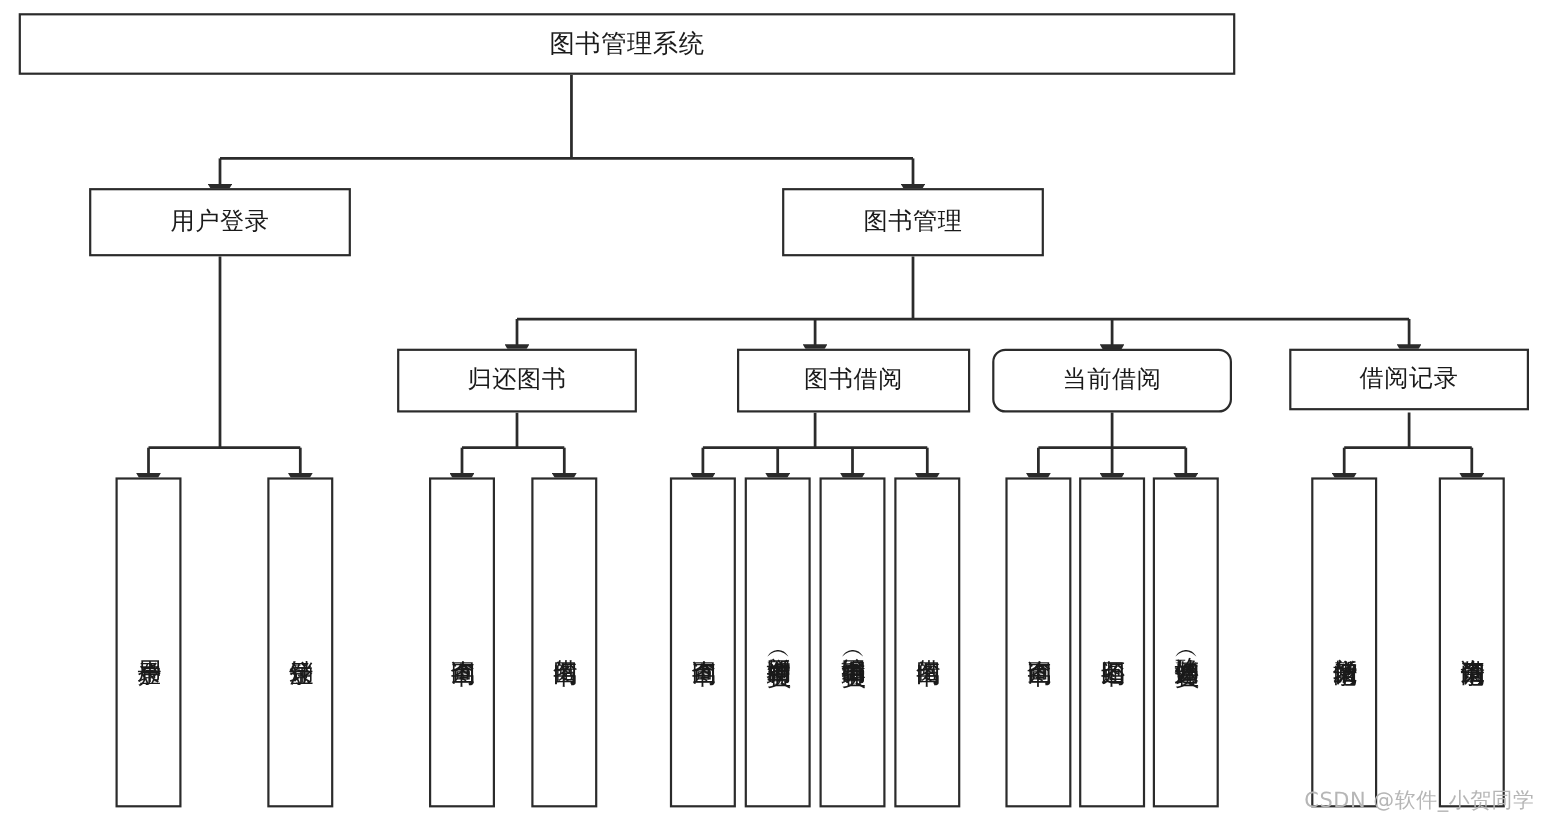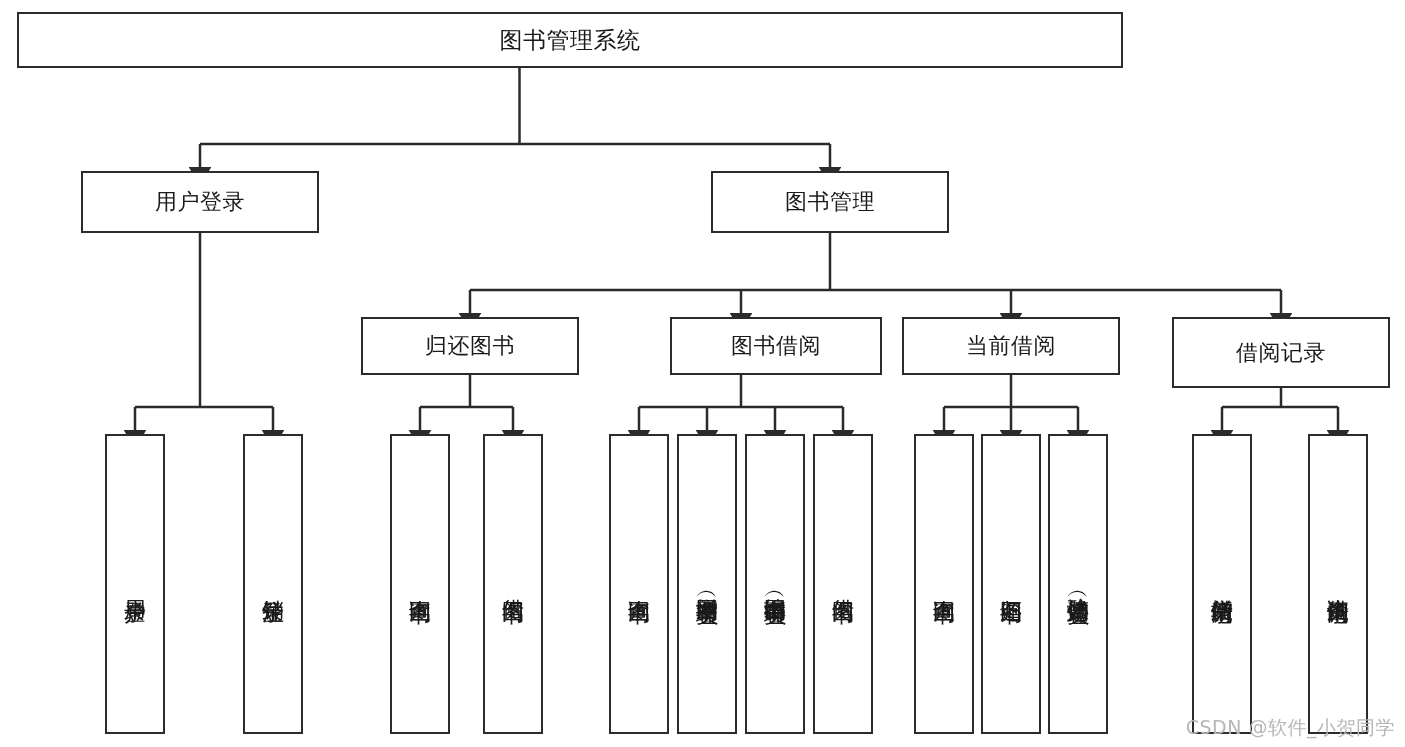--- a/index.html
+++ b/index.html
@@ -124,24 +124,24 @@
       </div>
       <div class="node horizontal" style="left: 711px; top: 171px; width: 238px; height: 62px;">
         <span>图书管理</span>
       </div>
       <div class="node horizontal" style="left: 361px; top: 317px; width: 218px; height: 58px;">
         <span>归还图书</span>
       </div>
       <div class="node horizontal" style="left: 632px; top: 317px; width: 212px; height: 58px; margin-left: 38px;">
         <span>图书借阅</span>
       </div>
-      <div class="node horizontal" style="left: 902px; top: 317px; width: 218px; height: 58px;">
+      <div class="node horizontal" style="left: 902px; top: 317px; width: 218px; height: 58px; border-radius: 12px;">
         <span>当前借阅</span>
       </div>
-      <div class="node horizontal" style="left: 1172px; top: 317px; width: 218px; height: 71px;">
+      <div class="node horizontal" style="left: 1172px; top: 317px; width: 218px; height: 56px;">
         <span>借阅记录</span>
       </div>
       <div class="node vertical" style="left: 105px; top: 434px; width: 60px; height: 300px;">
         <span class="vtext">用户登录</span>
       </div>
       <div class="node vertical" style="left: 243px; top: 434px; width: 60px; height: 300px;">
         <span class="vtext">注销登录</span>
       </div>
       <div class="node vertical" style="left: 390px; top: 434px; width: 60px; height: 300px;">
         <span class="vtext">查询图书</span>

